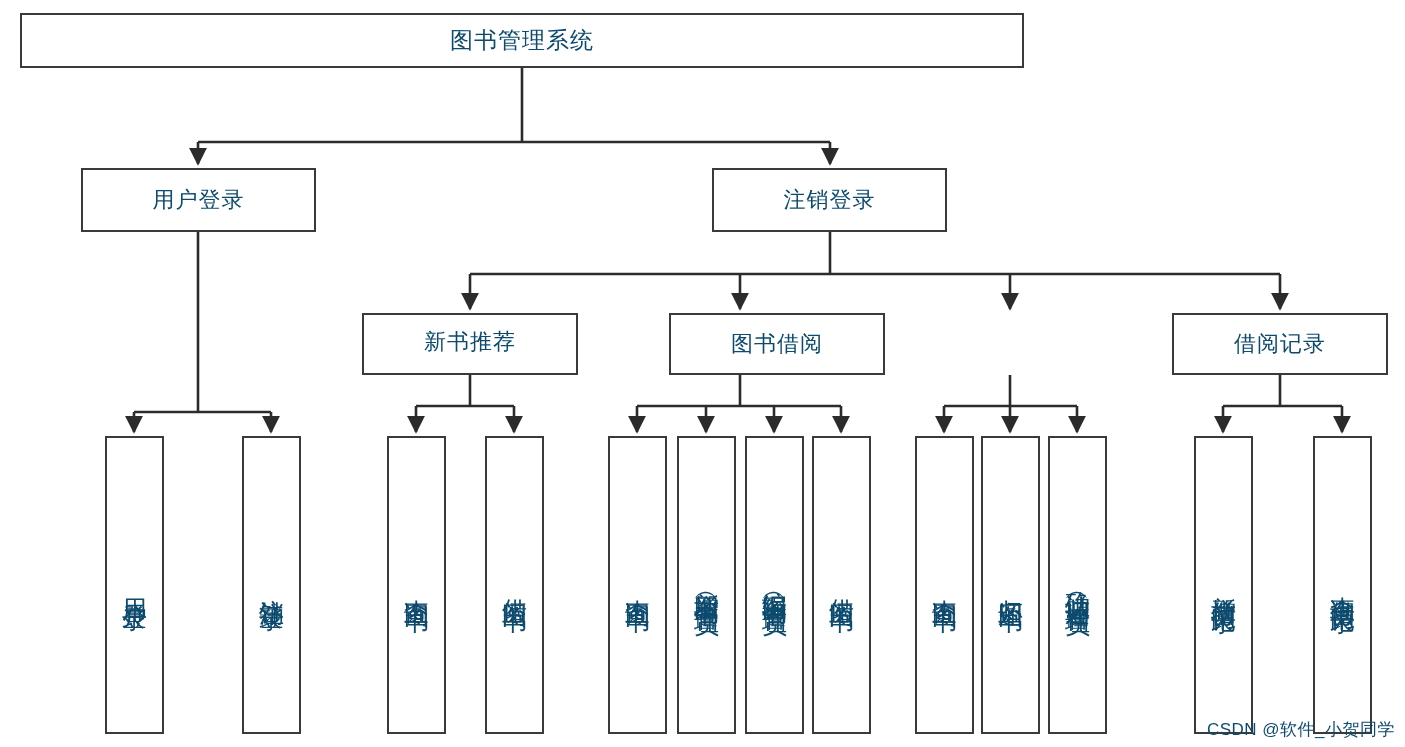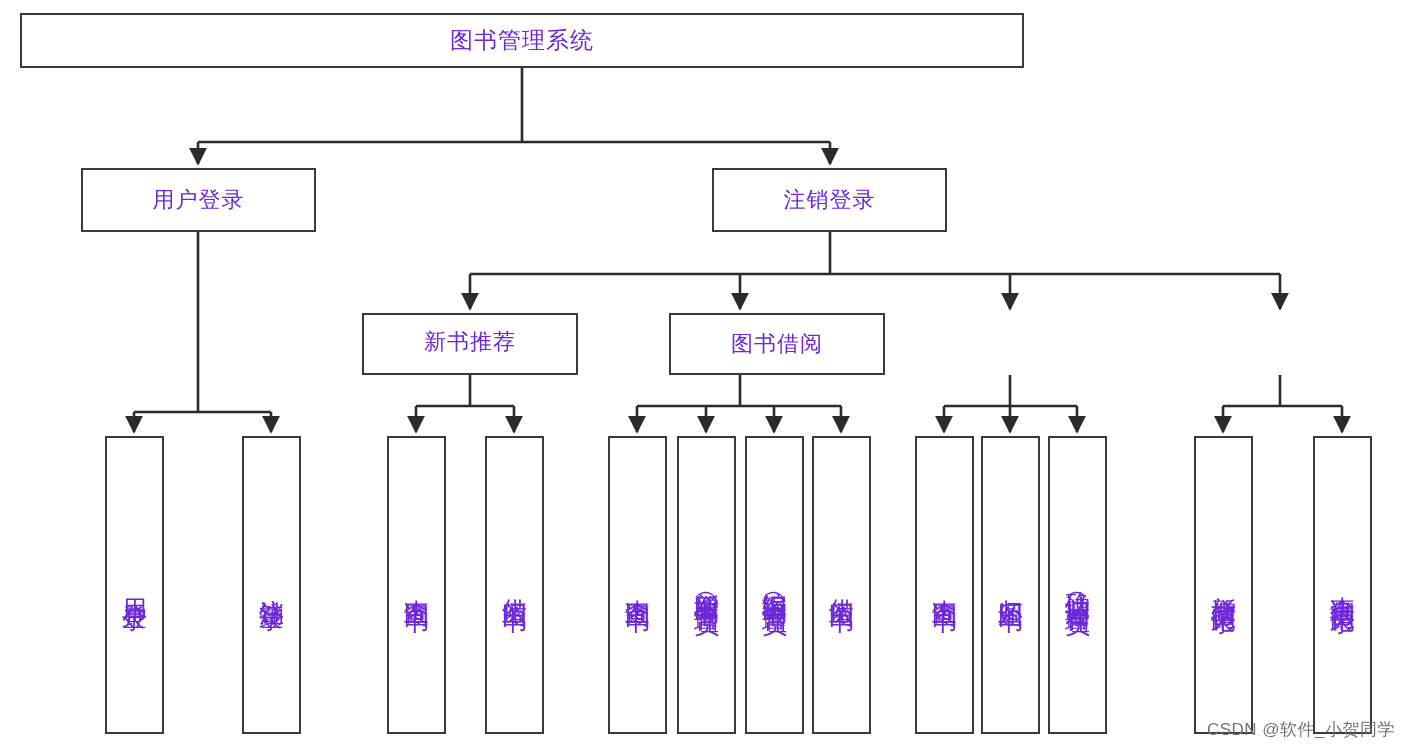--- a/index.html
+++ b/index.html
@@ -32,21 +32,21 @@
     border: 2px solid #3a3a3a;
     display: flex;
     align-items: center;
     justify-content: center;
     color: #222222;
   }
   .node-label {
     display: block;
     text-align: center;
     line-height: 1.15;
-    color: #6d28d9;
+    color: #0c4a6e;
   }
   
   .node.horiz .node-label {
     writing-mode: horizontal-tb;
     font-size: 22px;
     letter-spacing: 1px;
   }
   .node.root .node-label { font-size: 23px; }
   
   .node.vert {
@@ -61,21 +61,21 @@
     line-height: 1.0;
     letter-spacing: 3px;
     white-space: nowrap;
     text-align: center;
   }
   .watermark {
     position: absolute;
     right: 10px;
     bottom: 6px;
     font-size: 17px;
-    color: #737373;
+    color: #0c4a6e;
     white-space: nowrap;
     letter-spacing: 0.5px;
   }
 </style>
 </head>
 <body>
 
 <div id="canvas">
 
   <svg id="edges" viewBox="0 0 1405 747" width="1405" height="747">
@@ -140,20 +140,23 @@
   <div class="node horiz" style="left:712px; top:168px; width:235px; height:64px;">
     <span class="node-label">注销登录</span>
   </div>
 
   <div class="node horiz" style="left:362px; top:313px; width:216px; height:62px;font-family:Liberation Mono, monospace;">
     <span class="node-label">新书推荐</span>
   </div>
   <div class="node horiz" style="left:632px; top:313px; width:216px; height:62px;margin-left:37px;">
     <span class="node-label">图书借阅</span>
   </div>
+  <div class="node horiz" style="left:1172px; top:313px; width:216px; height:62px;">
+    <span class="node-label">借阅记录</span>
+  </div>
 
   <div class="node vert" style="left:105px; top:436px; width:59px; height:298px;">
     <span class="node-label">用户登录</span>
   </div>
   <div class="node vert" style="left:242px; top:436px; width:59px; height:298px;">
     <span class="node-label">注销登录</span>
   </div>
 
   <div class="node vert" style="left:387px; top:436px; width:59px; height:298px;">
     <span class="node-label">查询图书</span>

